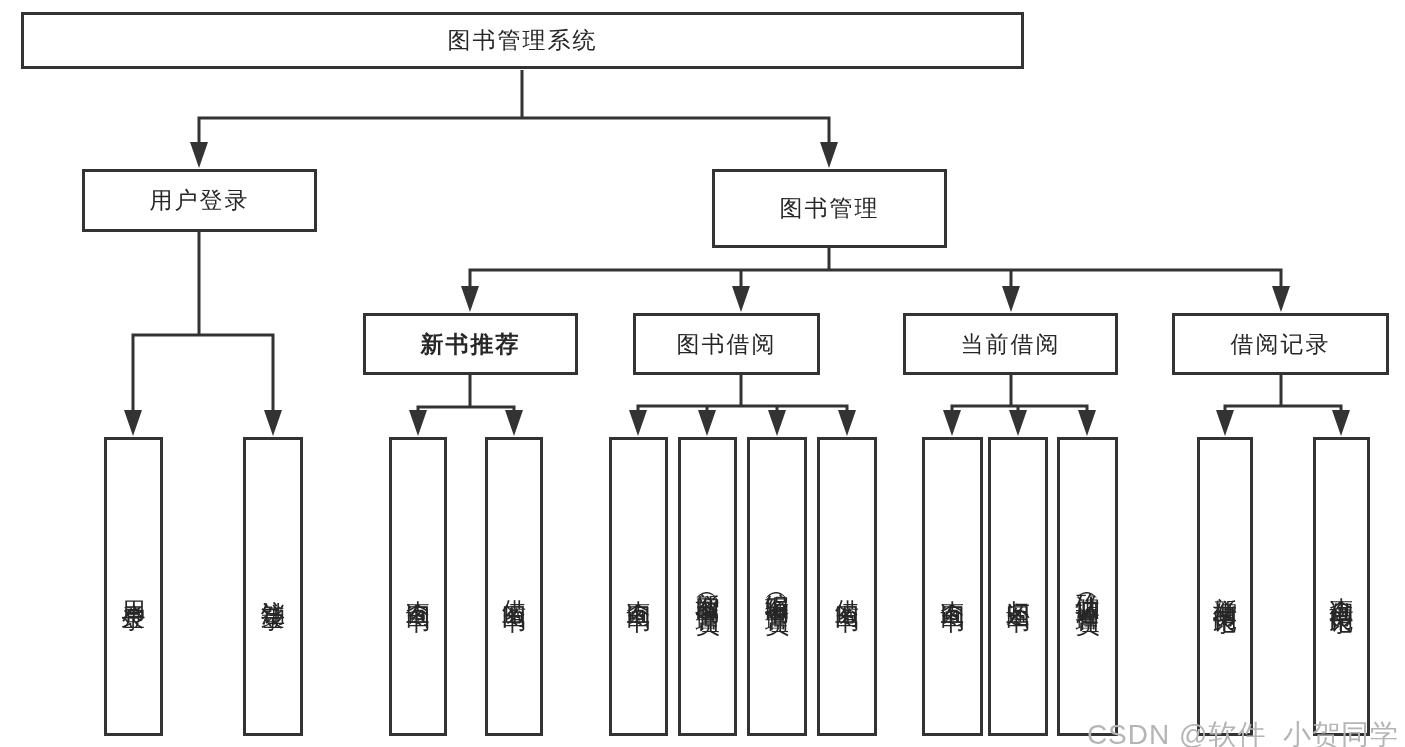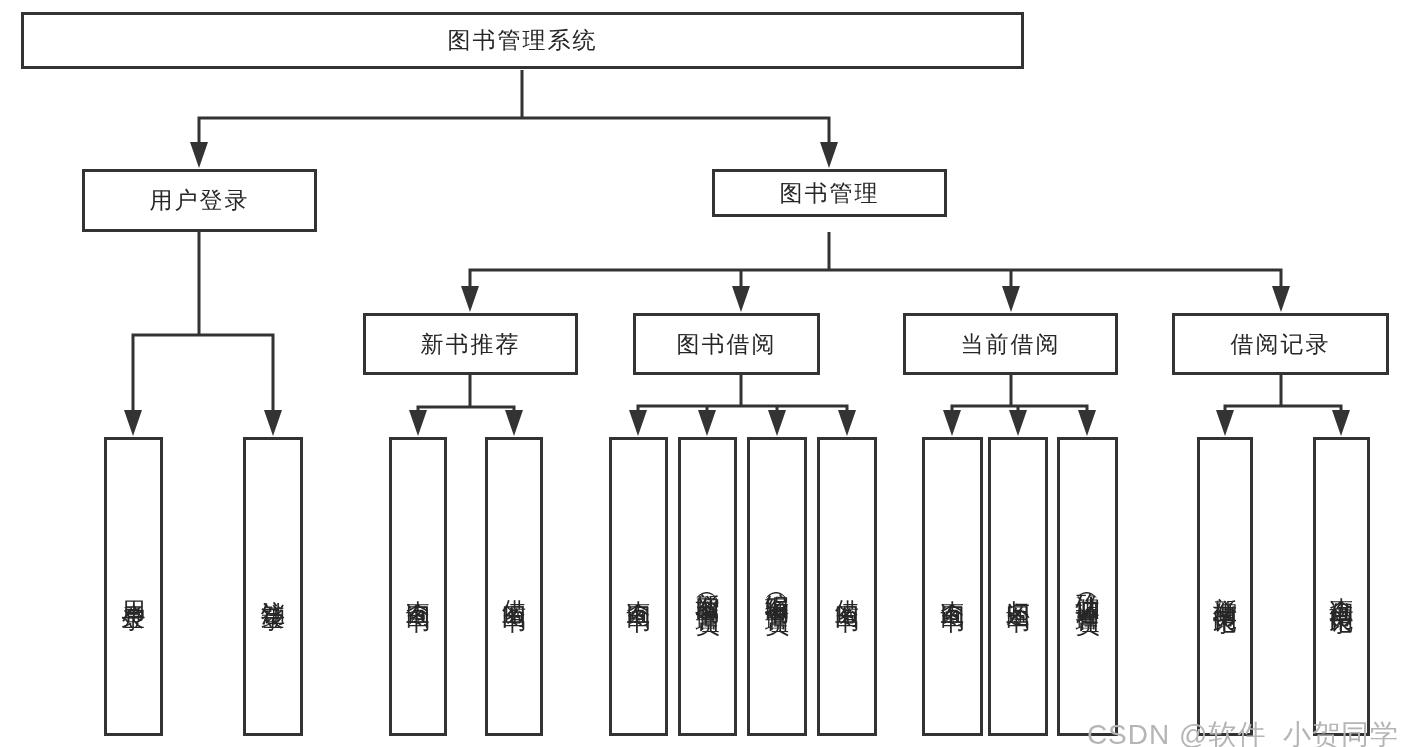--- a/index.html
+++ b/index.html
@@ -108,25 +108,25 @@
     </g>
   </svg>
 
   <div class="box" style="left:21px; top:12px; width:1003px; height:57px;">
     <span class="hlabel">图书管理系统</span>
   </div>
 
   <div class="box" style="left:82px; top:169px; width:235px; height:63px;">
     <span class="hlabel">用户登录</span>
   </div>
-  <div class="box" style="left:712px; top:169px; width:235px; height:48px;">
+  <div class="box" style="left:712px; top:169px; width:235px; height:79px;">
     <span class="hlabel">图书管理</span>
   </div>
 
-  <div class="box" style="left:363px; top:313px; width:215px; height:62px;">
+  <div class="box" style="left:363px; top:313px; width:215px; height:62px;font-weight:bold;">
     <span class="hlabel">新书推荐</span>
   </div>
   <div class="box" style="left:633px; top:313px; width:187px; height:62px;">
     <span class="hlabel">图书借阅</span>
   </div>
   <div class="box" style="left:1172px; top:313px; width:217px; height:62px;">
     <span class="hlabel">借阅记录</span>
   </div>
   <div class="box" style="left:903px; top:313px; width:215px; height:62px;">
     <span class="hlabel">当前借阅</span>

